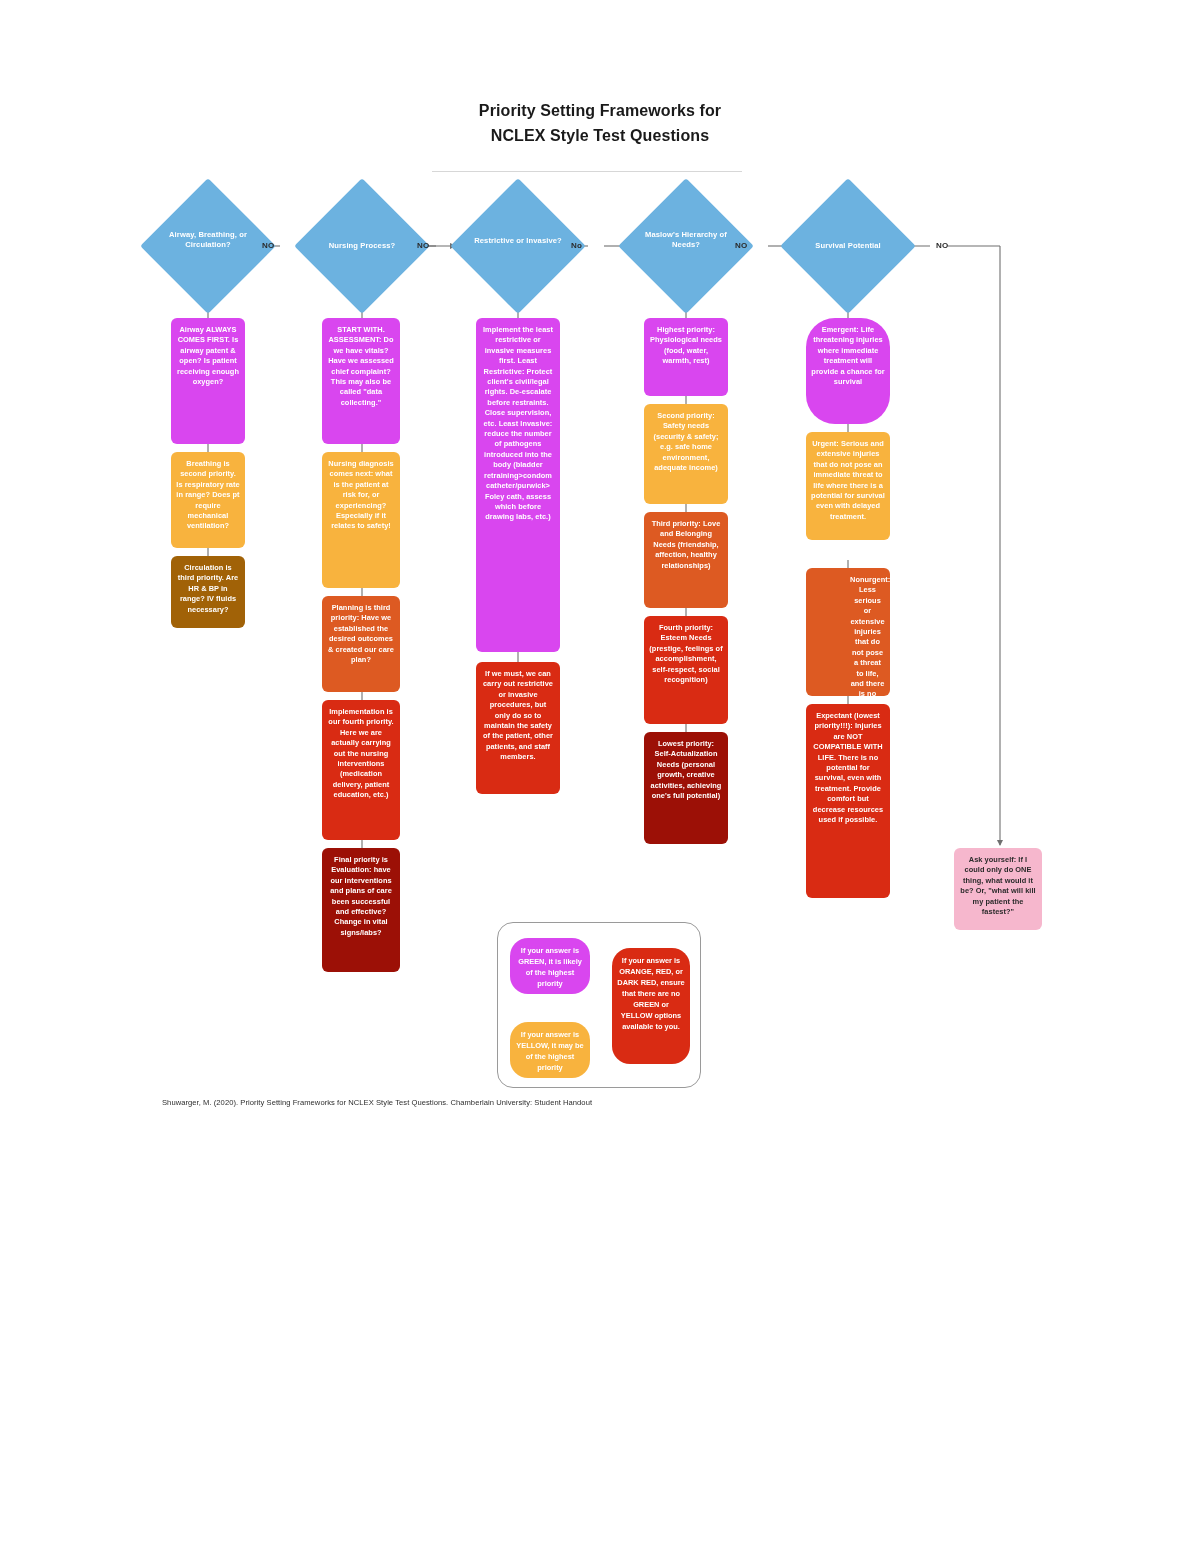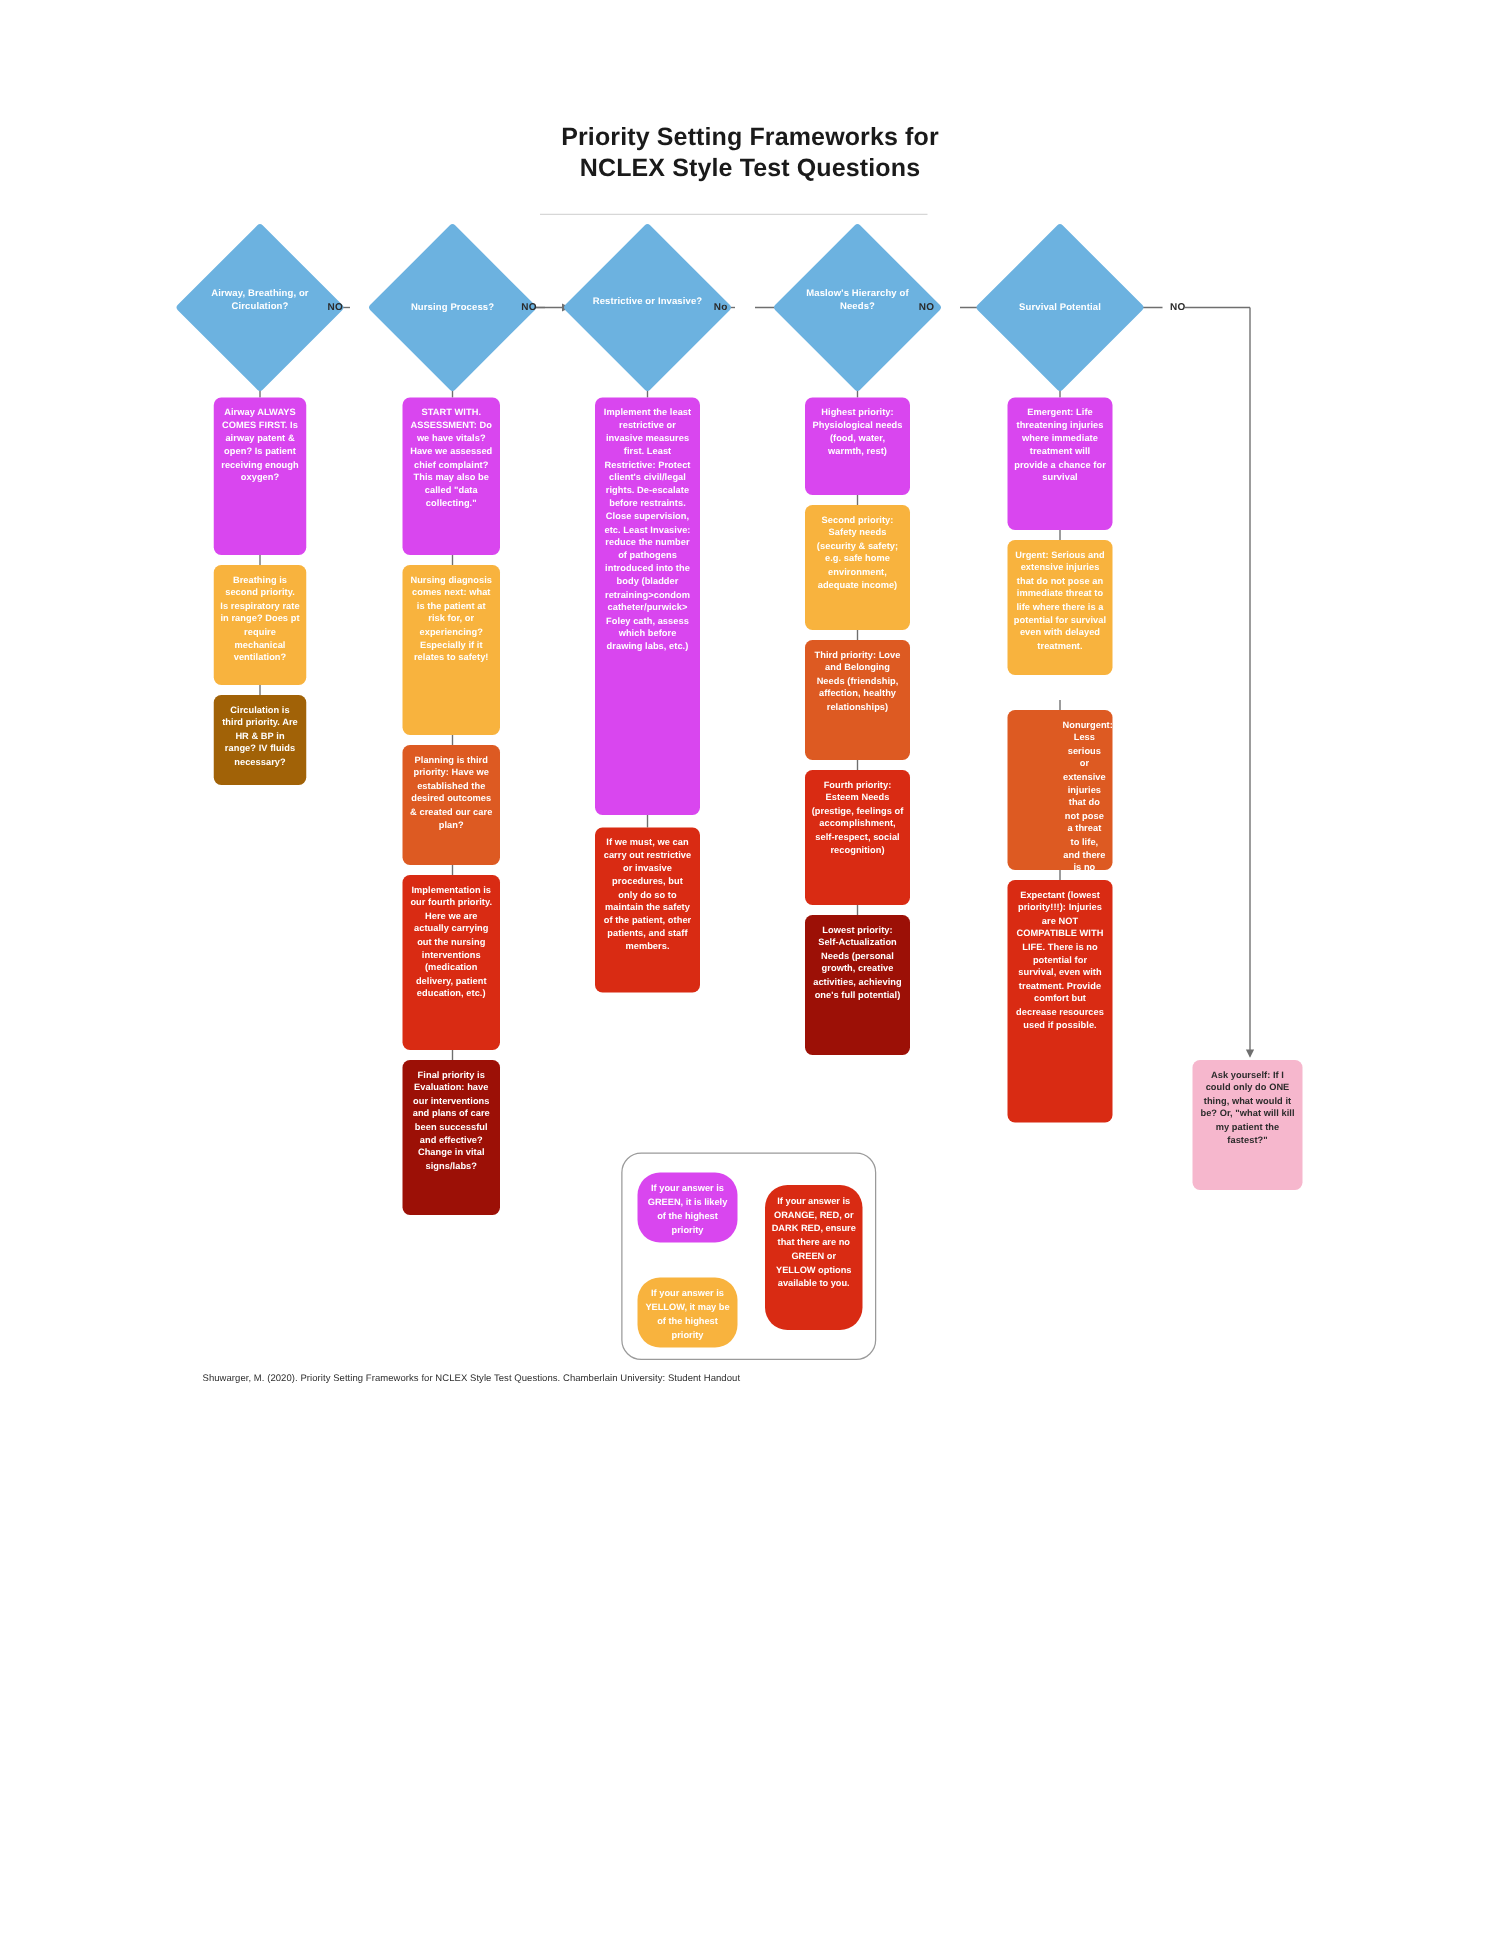--- a/index.html
+++ b/index.html
@@ -17,21 +17,21 @@
 
   
   .title-wrap {
     position: absolute;
     top: 98px;
     left: 0;
     width: 1200px;
     text-align: center;
   }
   .title-line {
-    font-size: 20px;
+    font-size: 16px;
     font-weight: bold;
     color: #1a1a1a;
     line-height: 25px;
     letter-spacing: 0.1px;
   }
   .title-rule {
     position: absolute;
     top: 171px;
     left: 432px;
     width: 310px;
@@ -231,26 +231,26 @@
 
   <div class="node c-green" style="left:476px; top:318px; width:84px; height:334px;">Implement the least restrictive or invasive measures first. Least Restrictive: Protect client's civil/legal rights. De-escalate before restraints. Close supervision, etc. Least Invasive: reduce the number of pathogens introduced into the body (bladder retraining&gt;condom catheter/purwick&gt; Foley cath, assess which before drawing labs, etc.)</div>
   <div class="node c-red" style="left:476px; top:662px; width:84px; height:132px;">If we must, we can carry out restrictive or invasive procedures, but only do so to maintain the safety of the patient, other patients, and staff members.</div>
 
   <div class="node c-green" style="left:644px; top:318px; width:84px; height:78px;">Highest priority: Physiological needs (food, water, warmth, rest)</div>
   <div class="node c-yellow" style="left:644px; top:404px; width:84px; height:100px;">Second priority: Safety needs (security &amp; safety; e.g. safe home environment, adequate income)</div>
   <div class="node c-orange" style="left:644px; top:512px; width:84px; height:96px;">Third priority: Love and Belonging Needs (friendship, affection, healthy relationships)</div>
   <div class="node c-red" style="left:644px; top:616px; width:84px; height:108px;">Fourth priority: Esteem Needs (prestige, feelings of accomplishment, self-respect, social recognition)</div>
   <div class="node c-darkred" style="left:644px; top:732px; width:84px; height:112px;">Lowest priority: Self-Actualization Needs (personal growth, creative activities, achieving one's full potential)</div>
 
-  <div class="node c-green" style="left:806px; top:318px; width:84px; height:106px;">Emergent: Life threatening injuries where immediate treatment will provide a chance for survival</div>
+  <div class="node c-green" style="left:806px; top:318px; width:84px; height:106px;border-radius:29px;">Emergent: Life threatening injuries where immediate treatment will provide a chance for survival</div>
   <div class="node c-yellow" style="left:806px; top:432px; width:84px; height:108px;">Urgent: Serious and extensive injuries that do not pose an immediate threat to life where there is a potential for survival even with delayed treatment.</div>
   <div class="node c-orange" style="left:806px; top:568px; width:84px; height:128px;padding-left:44px;">Nonurgent: Less serious or extensive injuries that do not pose a threat to life, and there is no threat to life with delayed treatment.</div>
   <div class="node c-red" style="left:806px; top:704px; width:84px; height:194px;">Expectant (lowest priority!!!): Injuries are NOT COMPATIBLE WITH LIFE. There is no potential for survival, even with treatment. Provide comfort but decrease resources used if possible.</div>
 
-  <div class="node c-pink" style="left:954px; top:848px; width:88px; height:104px;">Ask yourself: If I could only do ONE thing, what would it be? Or, "what will kill my patient the fastest?"</div>
+  <div class="node c-pink" style="left:954px; top:848px; width:88px; height:82px;">Ask yourself: If I could only do ONE thing, what would it be? Or, "what will kill my patient the fastest?"</div>
 
   <div class="legend-frame"></div>
   <div class="legend-box c-green" style="left:510px; top:938px; width:80px; height:56px;">If your answer is GREEN, it is likely of the highest priority</div>
   <div class="legend-box c-yellow" style="left:510px; top:1022px; width:80px; height:56px;">If your answer is YELLOW, it may be of the highest priority</div>
   <div class="legend-box c-red" style="left:612px; top:948px; width:78px; height:116px;">If your answer is ORANGE, RED, or DARK RED, ensure that there are no GREEN or YELLOW options available to you.</div>
 
   <div class="citation">Shuwarger, M. (2020). Priority Setting Frameworks for NCLEX Style Test Questions. Chamberlain University: Student Handout</div>
 
 </div>
 

